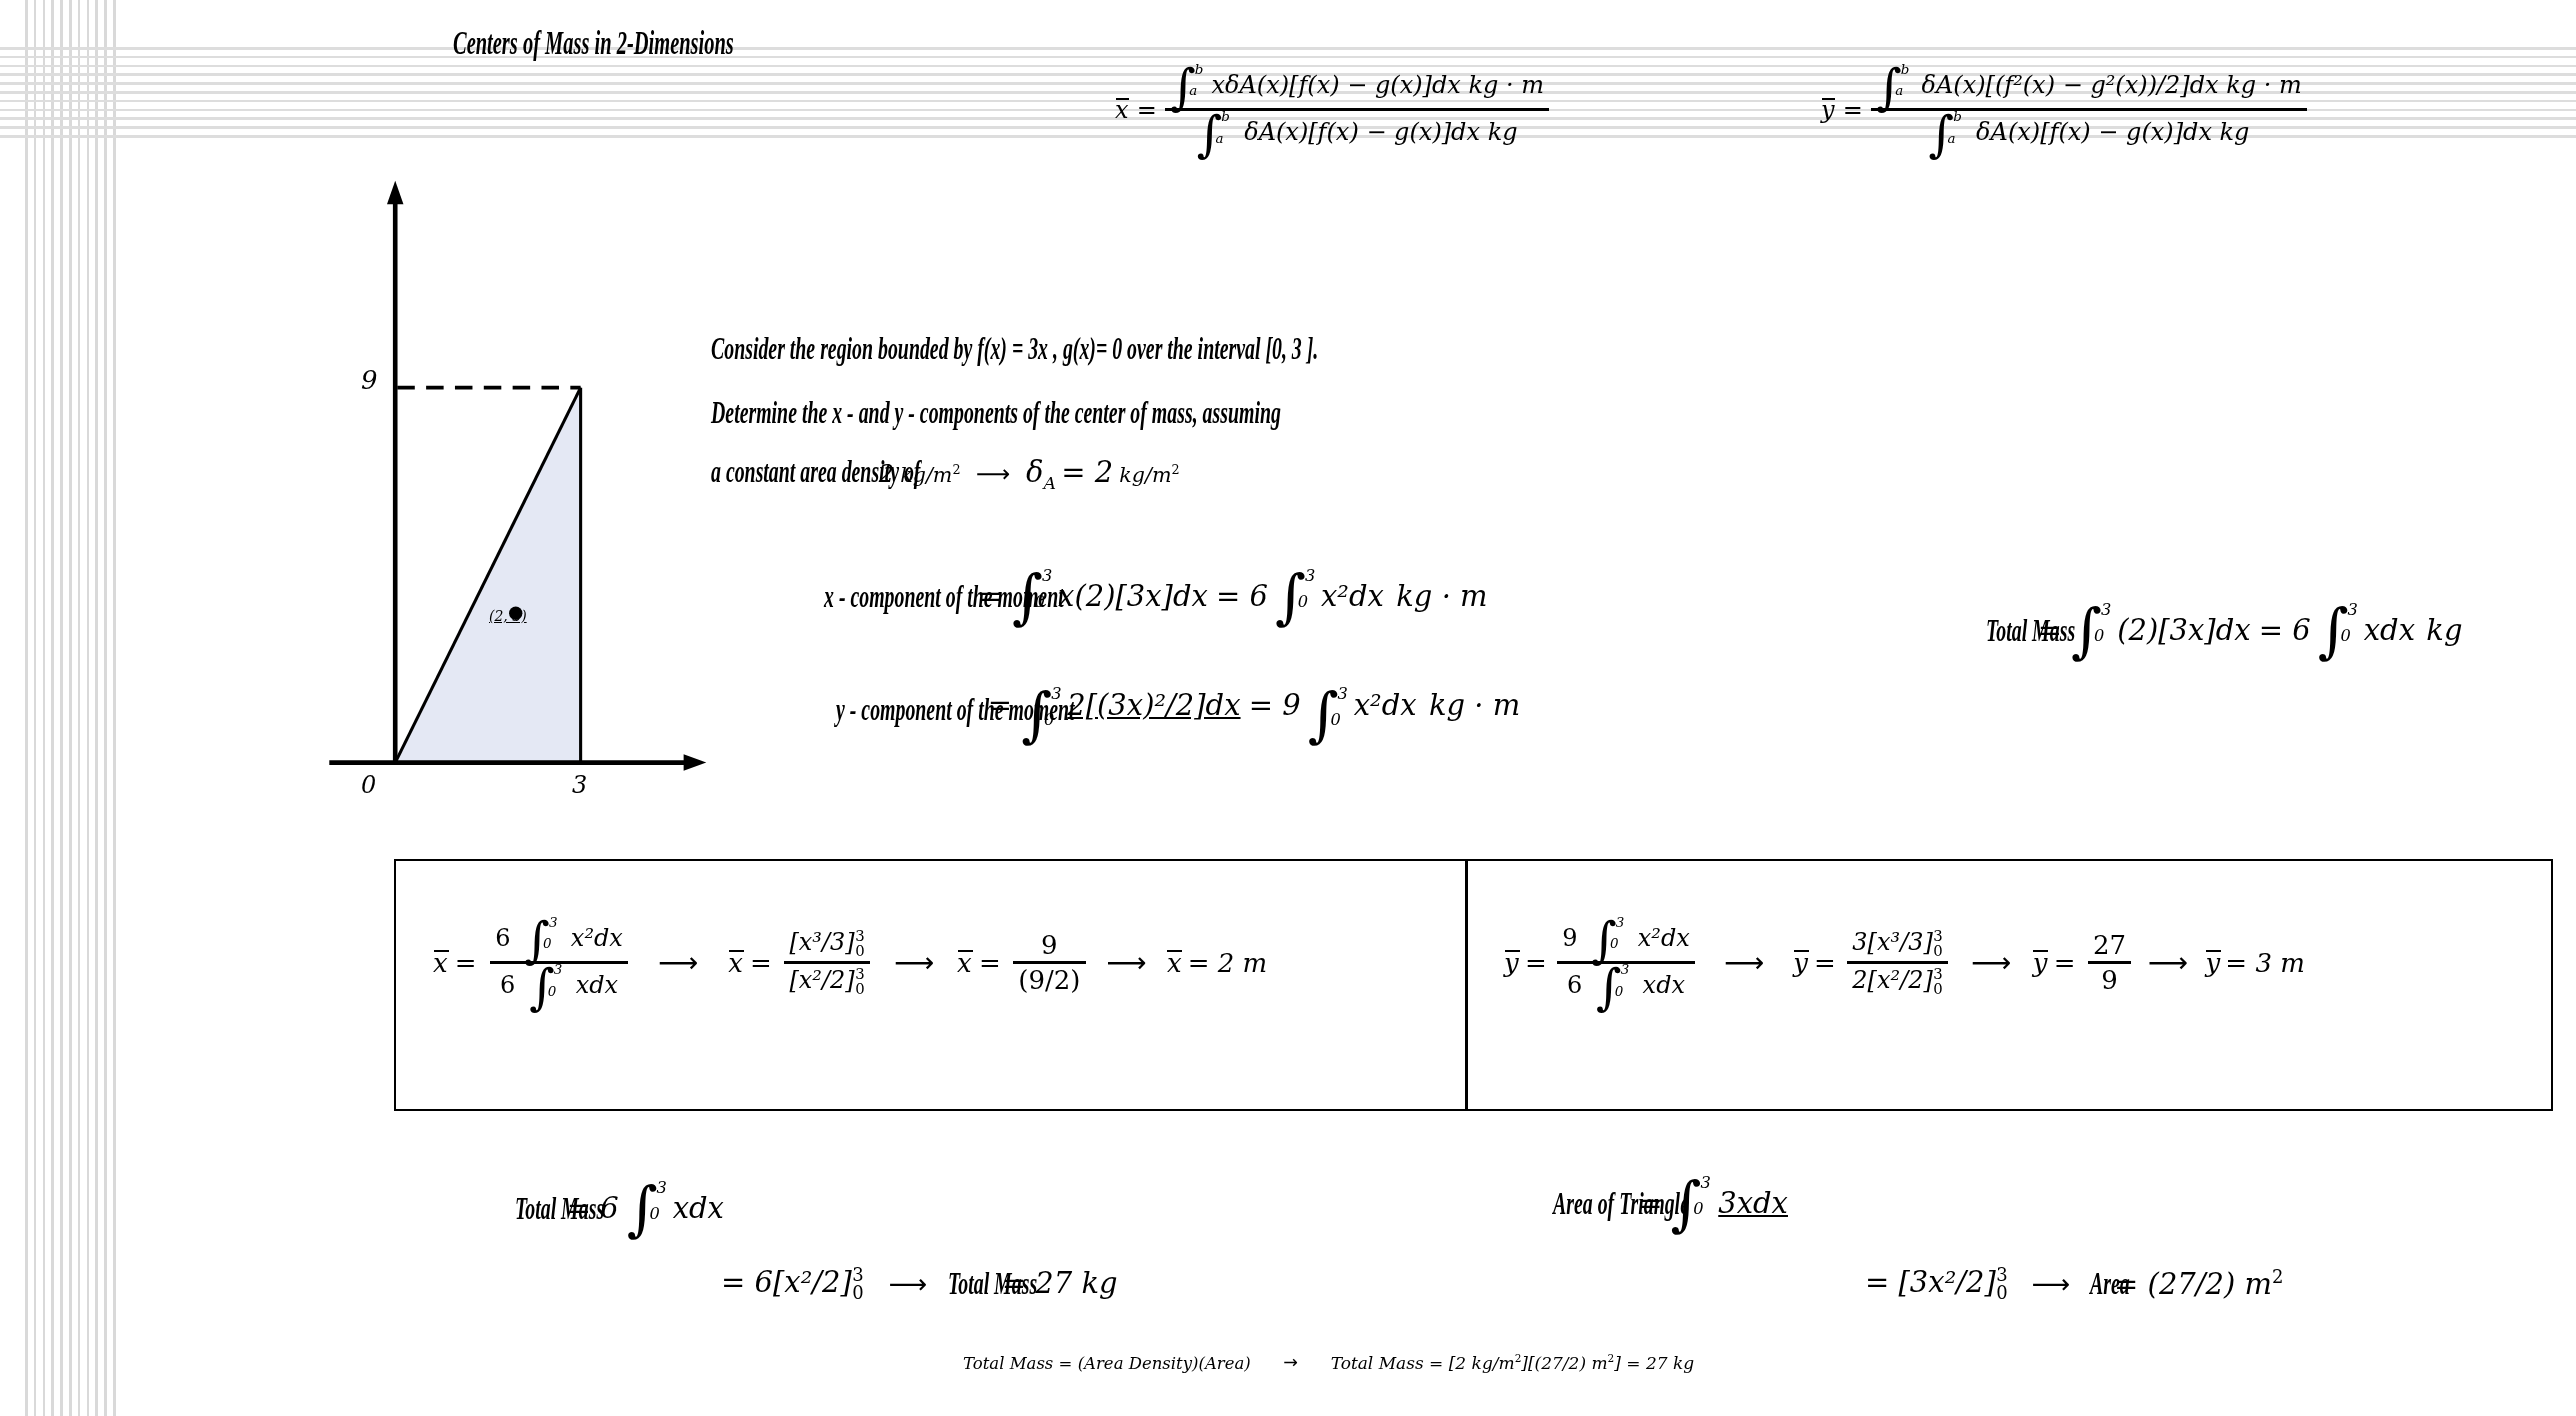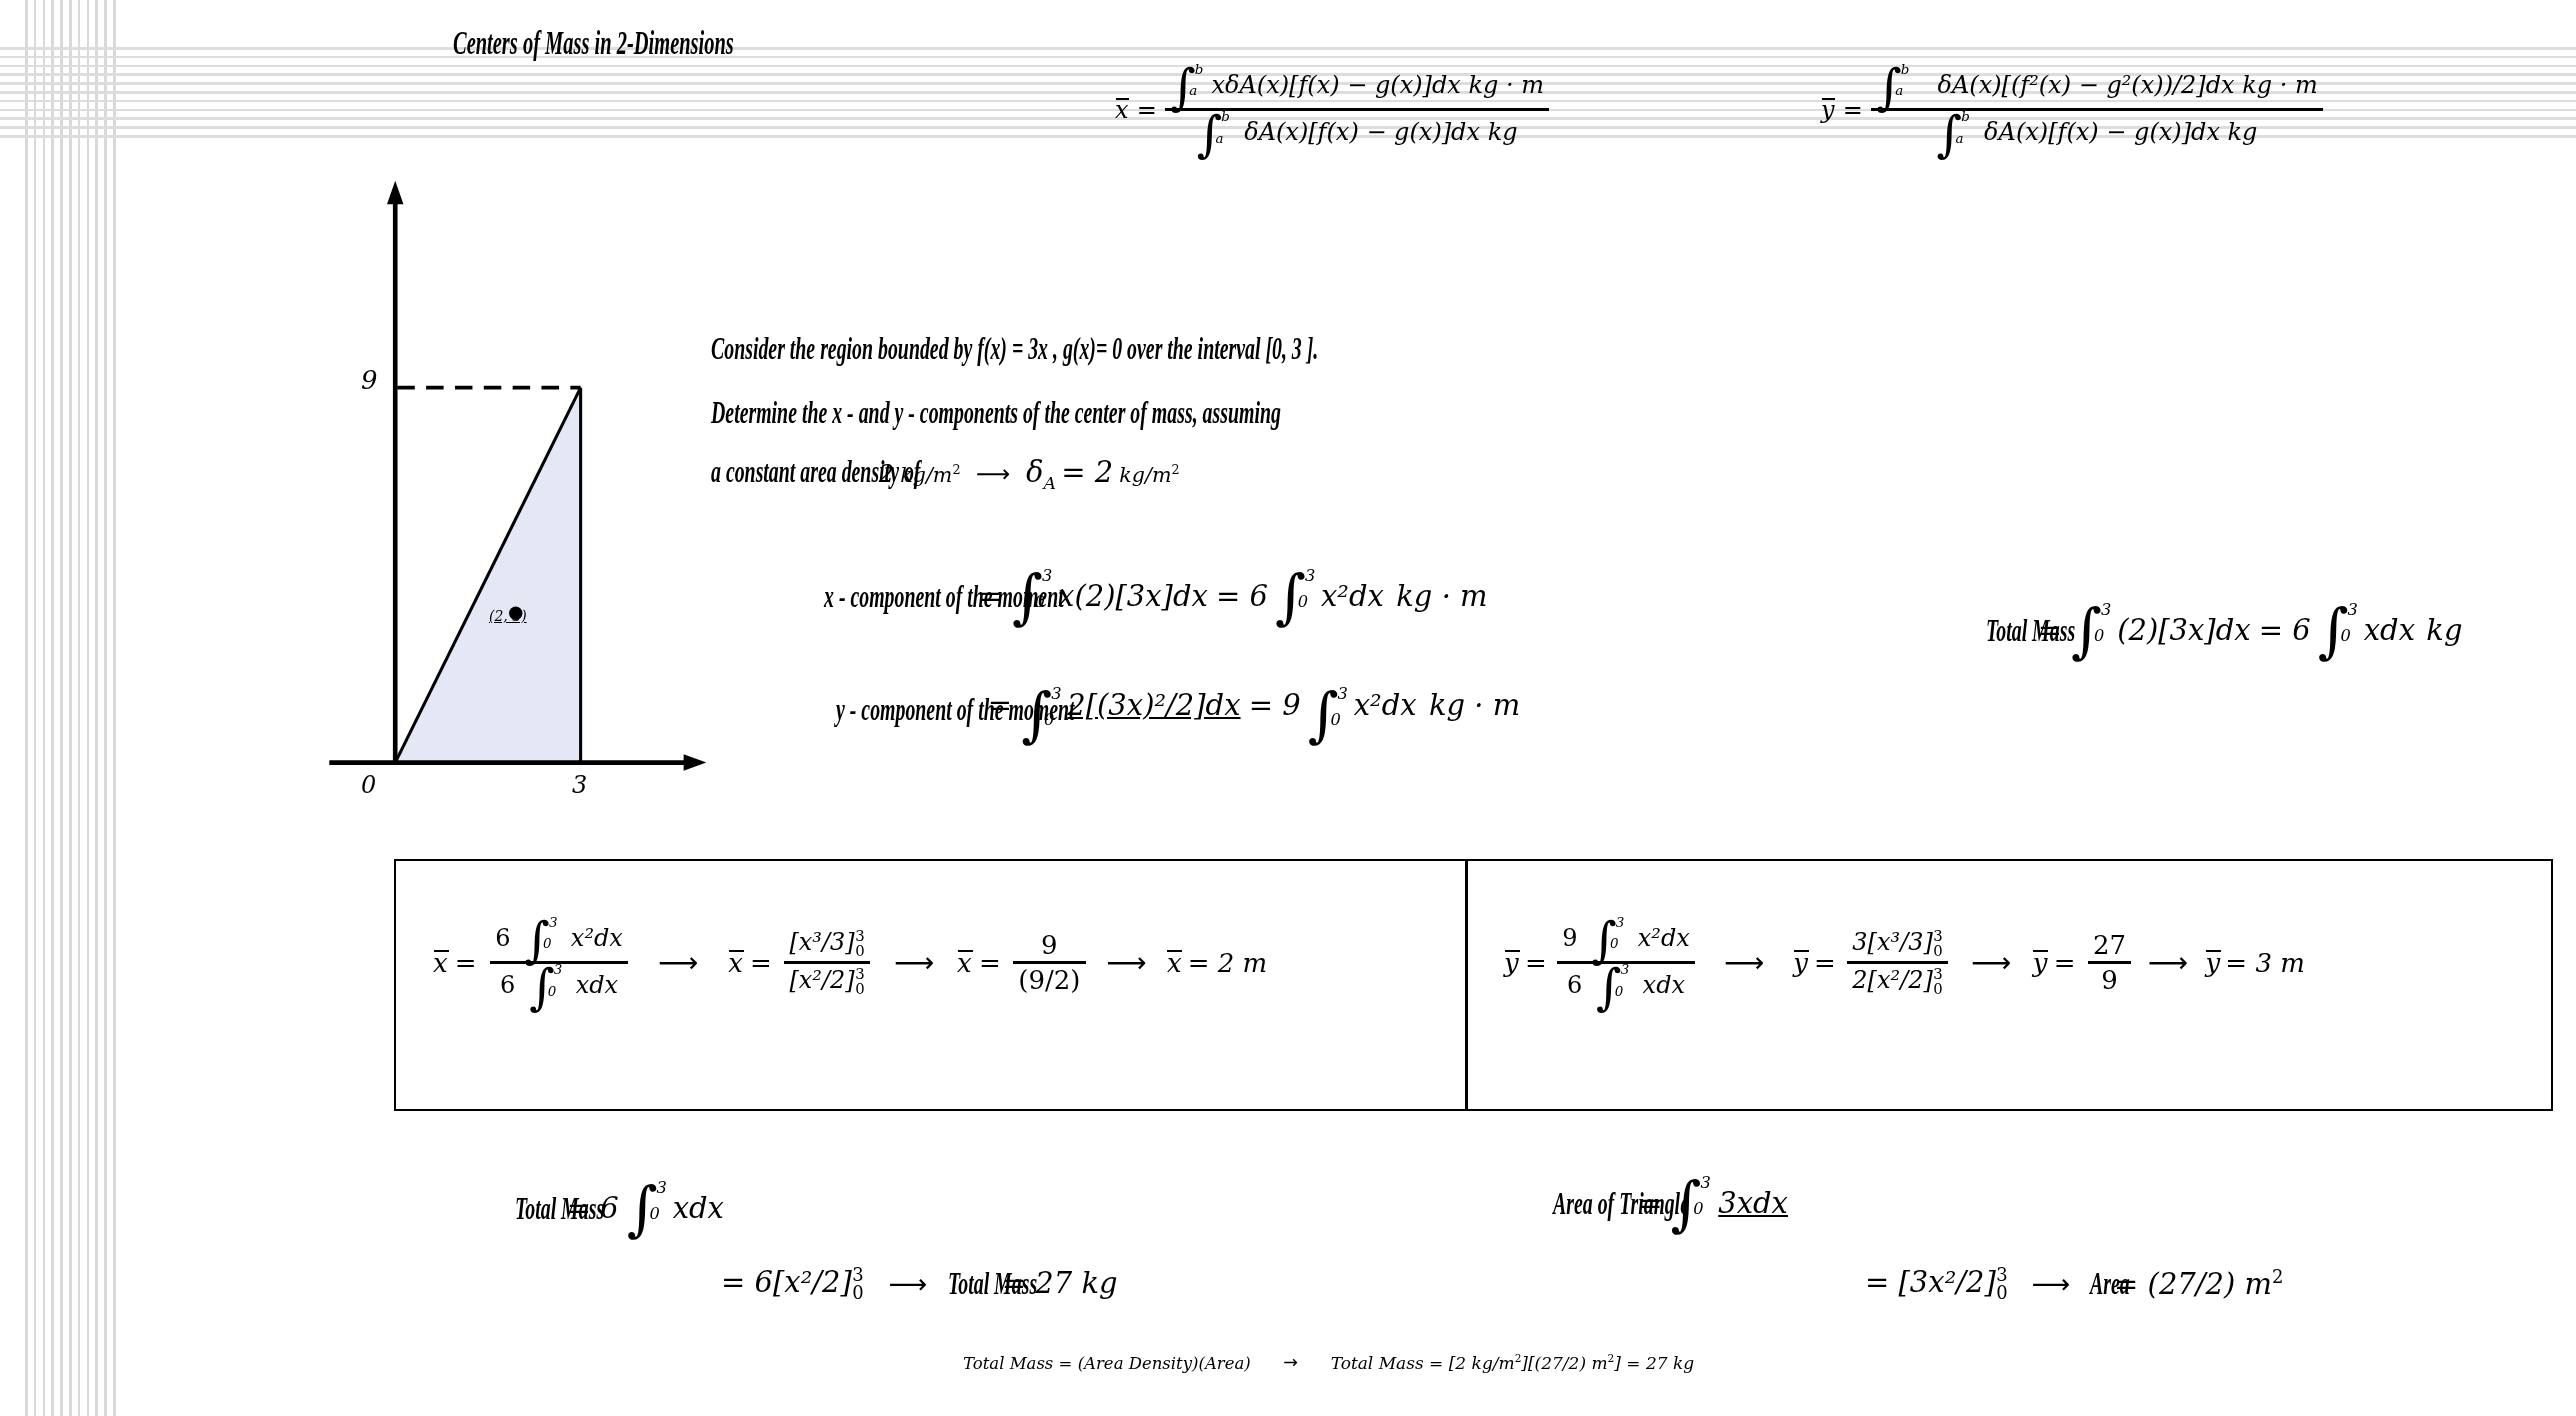--- a/index.html
+++ b/index.html
@@ -201,21 +201,21 @@
     <span class="up" style="margin:0 8.2px;">=</span>
     <span class="frac">
       <span class="num">
         <span class="intg">
           <span class="sym">∫</span>
           <span class="lims">
             <span class="top">b</span>
             <span class="bot">a</span>
           </span>
         </span>
-        <span style="margin-left:25px;">δA(x)[(f²(x) − g²(x))/2]dx  kg · m</span>
+        <span style="margin-left:9px;">δA(x)[(f²(x) − g²(x))/2]dx  kg · m</span>
       </span>
       <span class="rule"></span>
       <span class="den">
         <span class="intg">
           <span class="sym">∫</span>
           <span class="lims">
             <span class="top">b</span>
             <span class="bot">a</span>
           </span>
         </span>

